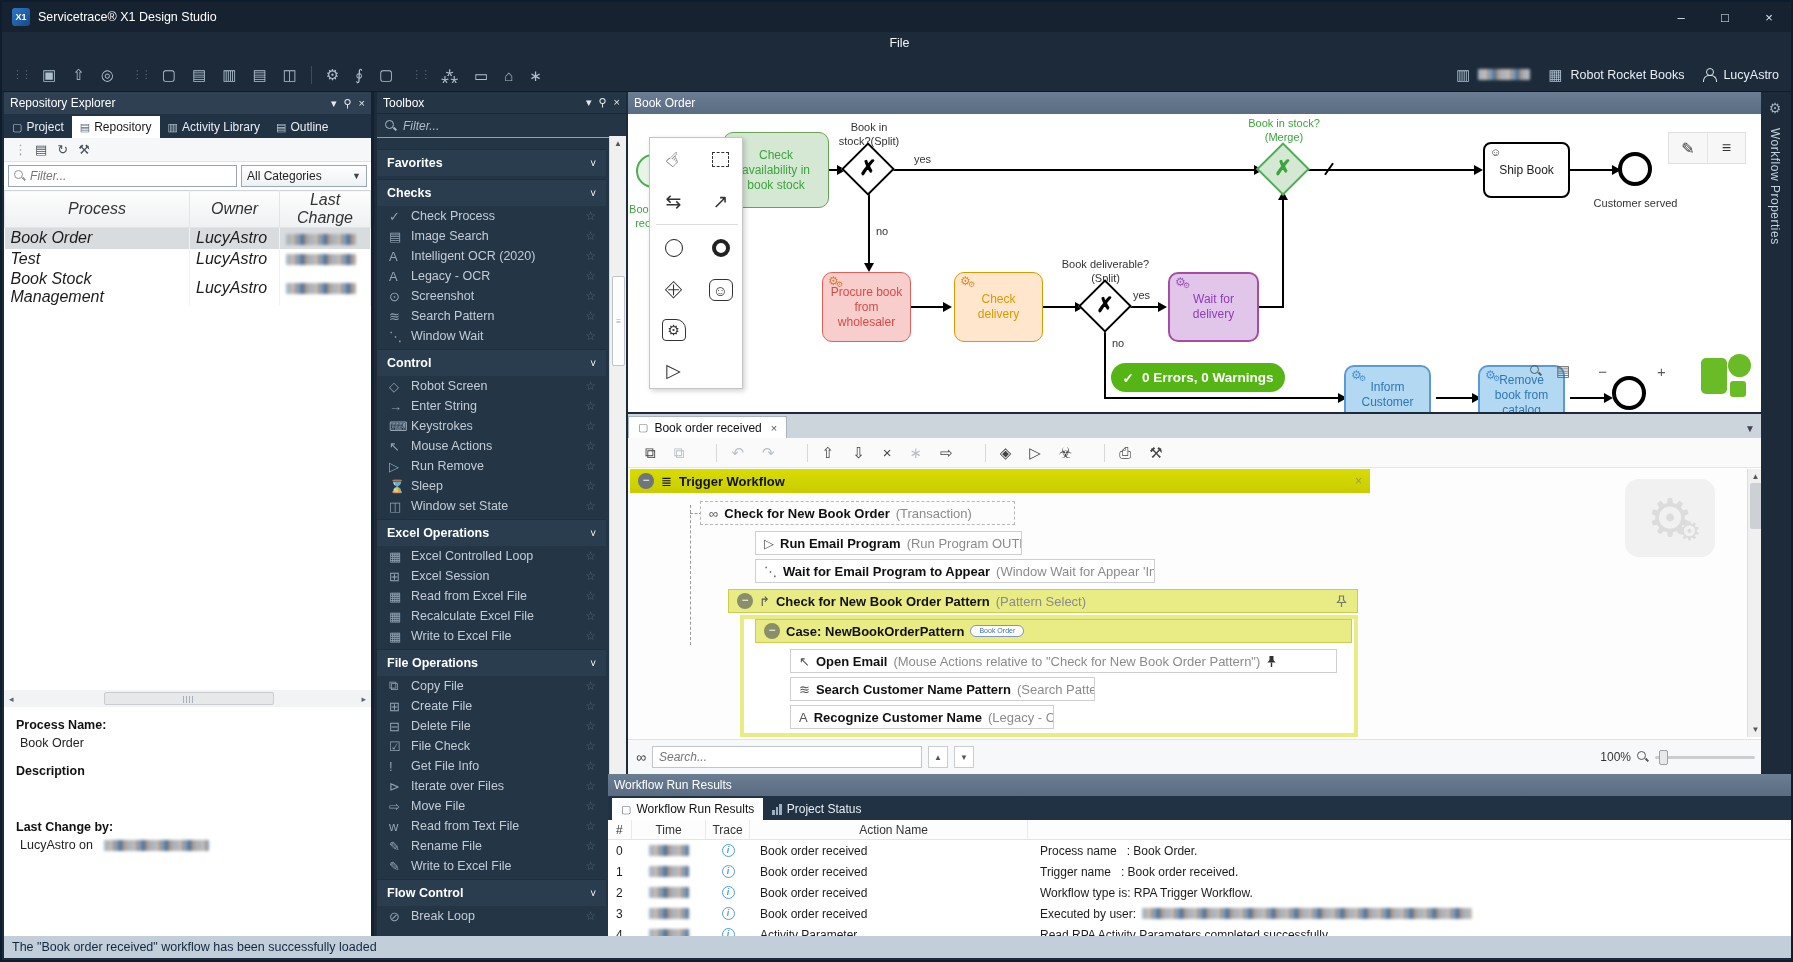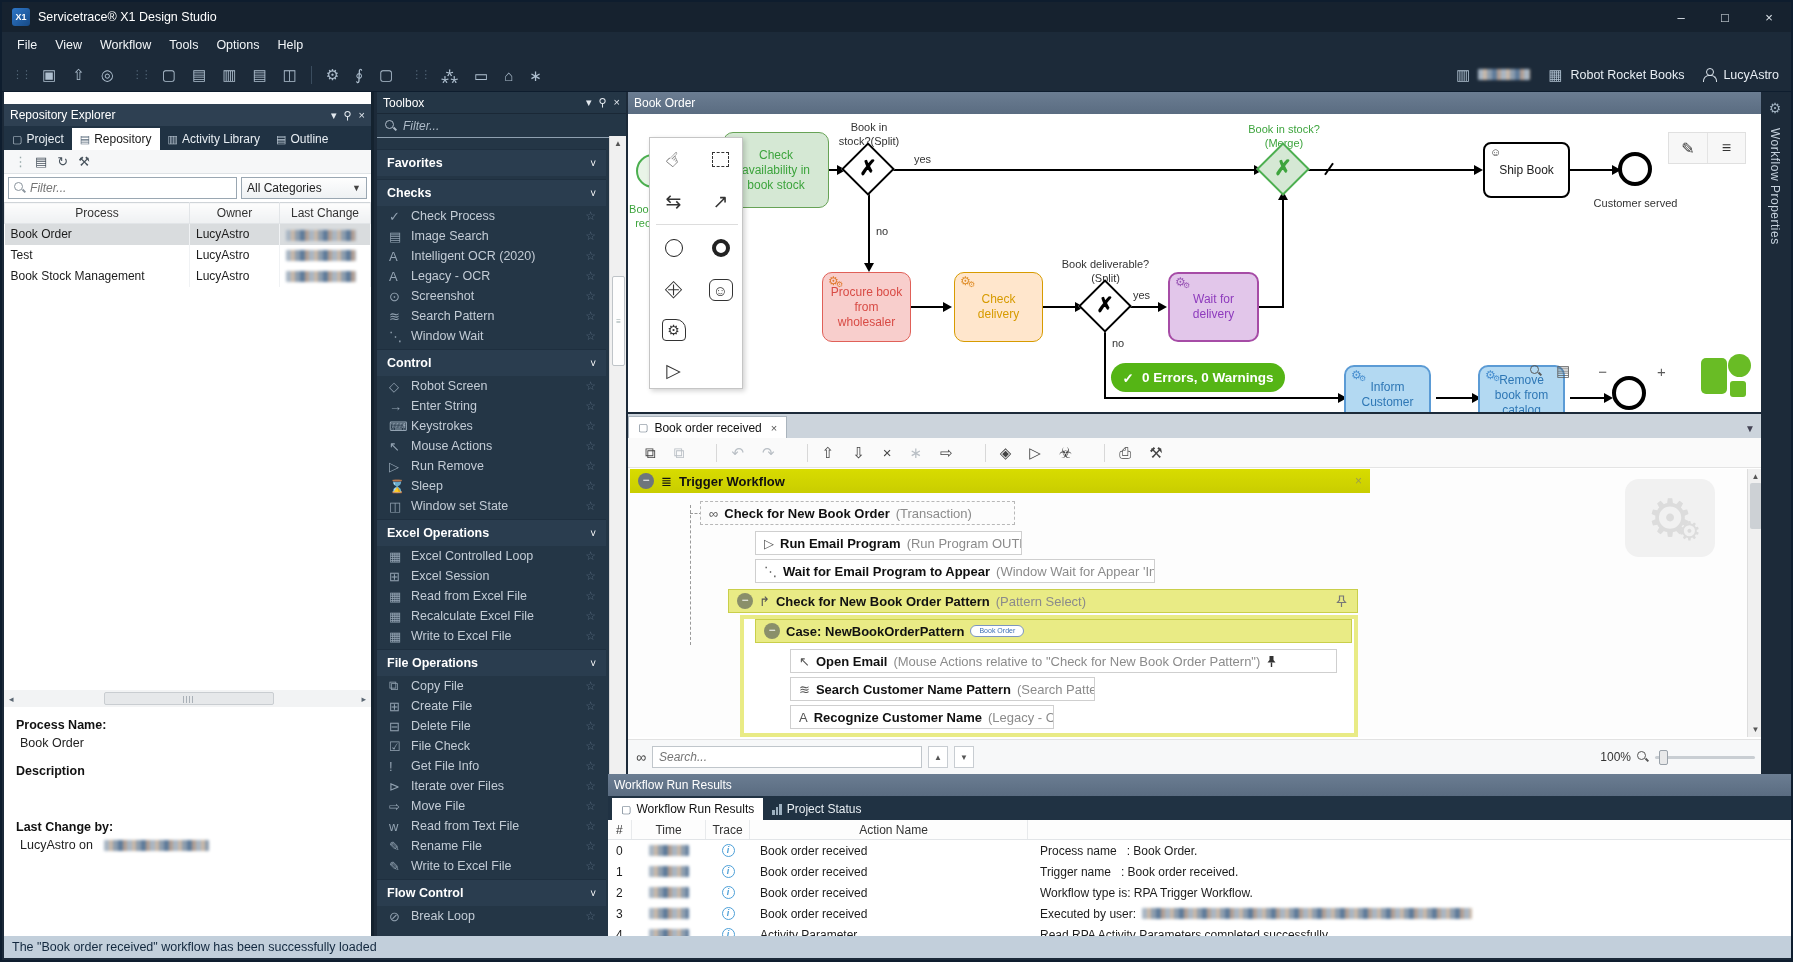--- a/index.html
+++ b/index.html
@@ -5,21 +5,21 @@
   *{margin:0;padding:0;box-sizing:border-box;}
   html,body{background:#44515f;}
   body{font-family:"Liberation Sans", sans-serif;}
   .win{position:relative;width:1793px;height:962px;background:#1c2a39;border:2px solid #0e1d2e;overflow:hidden;}
 
   
   .titlebar{position:absolute;left:0;top:0;width:100%;height:30px;background:#16222f;display:flex;align-items:center;color:#fff;font-size:12.5px;}
   .logo{width:18px;height:18px;margin:0 8px 0 10px;background:linear-gradient(135deg,#2e77c8,#174a86);border-radius:3px;color:#fff;font-size:9px;font-weight:bold;display:flex;align-items:center;justify-content:center;}
   .winbtns{margin-left:auto;display:flex;height:100%;}
   .winbtn{width:44px;display:flex;align-items:center;justify-content:center;color:#dfe6ec;font-size:13px;}
-  .menubar{position:absolute;left:0;top:30px;width:100%;height:26px;background:#1c2a39;display:flex;align-items:center;padding-left:6px;}
+  .menubar{position:absolute;left:0;top:30px;width:100%;height:26px;background:#1c2a39;display:flex;align-items:center;padding-left:6px;flex-direction:column;}
   .menu-item{color:#f2f5f8;font-size:12.5px;padding:4px 9px;}
   .toolbar{position:absolute;left:0;top:56px;width:100%;height:34px;background:#1c2a39;border-bottom:1px solid #0e1d2e;display:flex;align-items:center;color:#9db0c2;}
   .tb-grip{color:#55687a;font-size:11px;margin:0 4px 0 10px;letter-spacing:-2px;}
   .tb-ic{font-size:15px;padding:3px 8px;color:#aebfcf;}
   .tb-sepline{width:1px;height:18px;background:#3a4c5e;margin:0 6px;}
   .tb-right{margin-left:auto;display:flex;align-items:center;gap:8px;margin-right:12px;color:#e8eef4;font-size:12.5px;}
   .blur{display:inline-block;height:11px;border-radius:1px;vertical-align:middle;
     background:repeating-linear-gradient(90deg,#a8b6c4 0 5px,#c9b8a8 5px 9px,#8d9dae 9px 14px,#5d7a9a 14px 19px,#b39f92 19px 23px);
     filter:blur(1.5px);}
   .person{display:inline-block;width:13px;height:13px;position:relative;}
@@ -29,34 +29,34 @@
   
   .ptitle{height:22px;background:linear-gradient(#6b7d92,#5a6c81);color:#fff;font-size:12px;display:flex;align-items:center;padding:0 6px;}
   .ptitle .picos{margin-left:auto;display:flex;gap:7px;color:#e3e9ef;font-size:11px;}
   .mag{display:inline-block;width:12px;height:12px;position:relative;}
   .mag::before{content:"";position:absolute;left:0;top:0;width:7px;height:7px;border:1.6px solid currentColor;border-radius:50%;}
   .mag::after{content:"";position:absolute;left:8px;top:8px;width:4px;height:1.8px;background:currentColor;transform:rotate(45deg);}
   .info-ic{display:inline-block;width:13px;height:13px;border:1.3px solid #4da0d8;border-radius:50%;color:#4da0d8;font-size:9px;font-style:italic;font-weight:bold;text-align:center;line-height:11px;}
 
   
   .repo{position:absolute;left:2px;top:90px;width:370px;height:846px;background:#fff;border-right:3px solid #14222f;}
-  .repo .ptitle{background:#2e4052;margin-top:12px;}
+  .repo .ptitle{background:#2e4052;}
   .repo-tabs{height:24px;background:#203243;display:flex;align-items:flex-end;}
   .rtab{display:flex;align-items:center;gap:4px;color:#e8eef3;font-size:12px;padding:4px 8px;height:22px;}
   .rtab .ticon{font-size:11px;color:#b9c6d2;}
   .rtab.active{background:#fff;color:#1a1a1a;}
   .rtab.active .ticon{color:#5a6b7c;}
   .repo-tools{height:24px;background:#f6f7f8;border-bottom:1px solid #dfe3e6;display:flex;align-items:center;color:#47525c;}
   .repo-tools span{margin-right:10px;font-size:13px;}
   .repo-filter{height:28px;display:flex;align-items:center;padding:0 4px;gap:4px;background:#fff;}
   .inputbox{flex:1;height:22px;border:1px solid #9aa7b2;display:flex;align-items:center;padding:0 5px;gap:5px;color:#8a949d;}
   .inputbox input{border:none;outline:none;width:100%;font-size:12px;font-style:italic;color:#555;font-family:inherit;}
   .combo{width:126px;height:22px;border:1px solid #9aa7b2;background:linear-gradient(#fefefe,#eef1f3);font-size:12px;display:flex;align-items:center;padding:0 5px;color:#222;}
   .combo .chev{margin-left:auto;font-size:9px;color:#444;}
-  table.repo-tbl{width:100%;border-collapse:collapse;font-size:12px;}
+  table.repo-tbl{width:100%;border-collapse:collapse;font-size:16px;font-style:italic;}
   .repo-tbl th{font-weight:normal;color:#333;background:linear-gradient(#fdfdfd,#eef0f2);border:1px solid #e2e5e8;border-top:1px solid #cfd4d8;height:21px;}
   .repo-tbl td{height:21px;padding:0 6px;border-right:1px solid #f0f2f4;color:#1c1c1c;}
   .repo-row.selected td{background:#d9dcde;}
   .repo-hscroll{position:absolute;left:0;top:598px;width:100%;height:17px;background:#f2f3f4;display:flex;align-items:center;color:#5a6672;}
   .hthumb{margin-left:90px;width:170px;height:13px;background:#e6e8ea;border:1px solid #c9cdd1;border-radius:2px;text-align:center;font-size:8px;color:#8a949d;line-height:12px;letter-spacing:1px;}
   .repo-info{position:absolute;left:0;top:616px;width:100%;padding:10px 12px;font-size:12.5px;color:#111;}
   .repo-info b{display:block;margin-top:14px;}
   .repo-info b:first-child{margin-top:0;}
   .repo-info .val{display:block;margin:4px 0 0 4px;color:#222;}
 
@@ -633,21 +633,21 @@
       </div>
 
       <div class="dlabel" style="left:198px;top:6px;width:86px">
         <span>Book in</span><br><span>stock?(Split)</span>
       </div>
       <div class="gw" style="left:221px;top:36px"></div>
       <div class="gw-x" style="left:219px;top:42px">✗</div>
       <div class="dlabel" style="left:286px;top:38px">yes</div>
       <div class="dlabel" style="left:248px;top:110px">no</div>
 
-      <div class="dlabel" style="left:608px;top:8px;width:96px;color:#3da43d">
+      <div class="dlabel" style="left:608px;top:2px;width:96px;color:#3da43d">
         <span>Book in stock?</span><br><span>(Merge)</span>
       </div>
       <div class="gw" style="left:636px;top:36px;border-color:#4caf50;background:#d5e8d4"></div>
       <div class="gw-x" style="left:634px;top:42px;color:#3da43d">✗</div>
 
       <div class="task" style="left:194px;top:158px;width:89px;height:70px;background:#f8cecc;border:1.5px solid #e06058;color:#d84b45">
         <span class="gears" style="color:#e07a30">⚙</span>
         <span>Procure book from wholesaler</span>
       </div>
       <div class="task" style="left:326px;top:158px;width:89px;height:70px;background:#ffe6cc;border:1.5px solid #d79b00;color:#d79b00">

